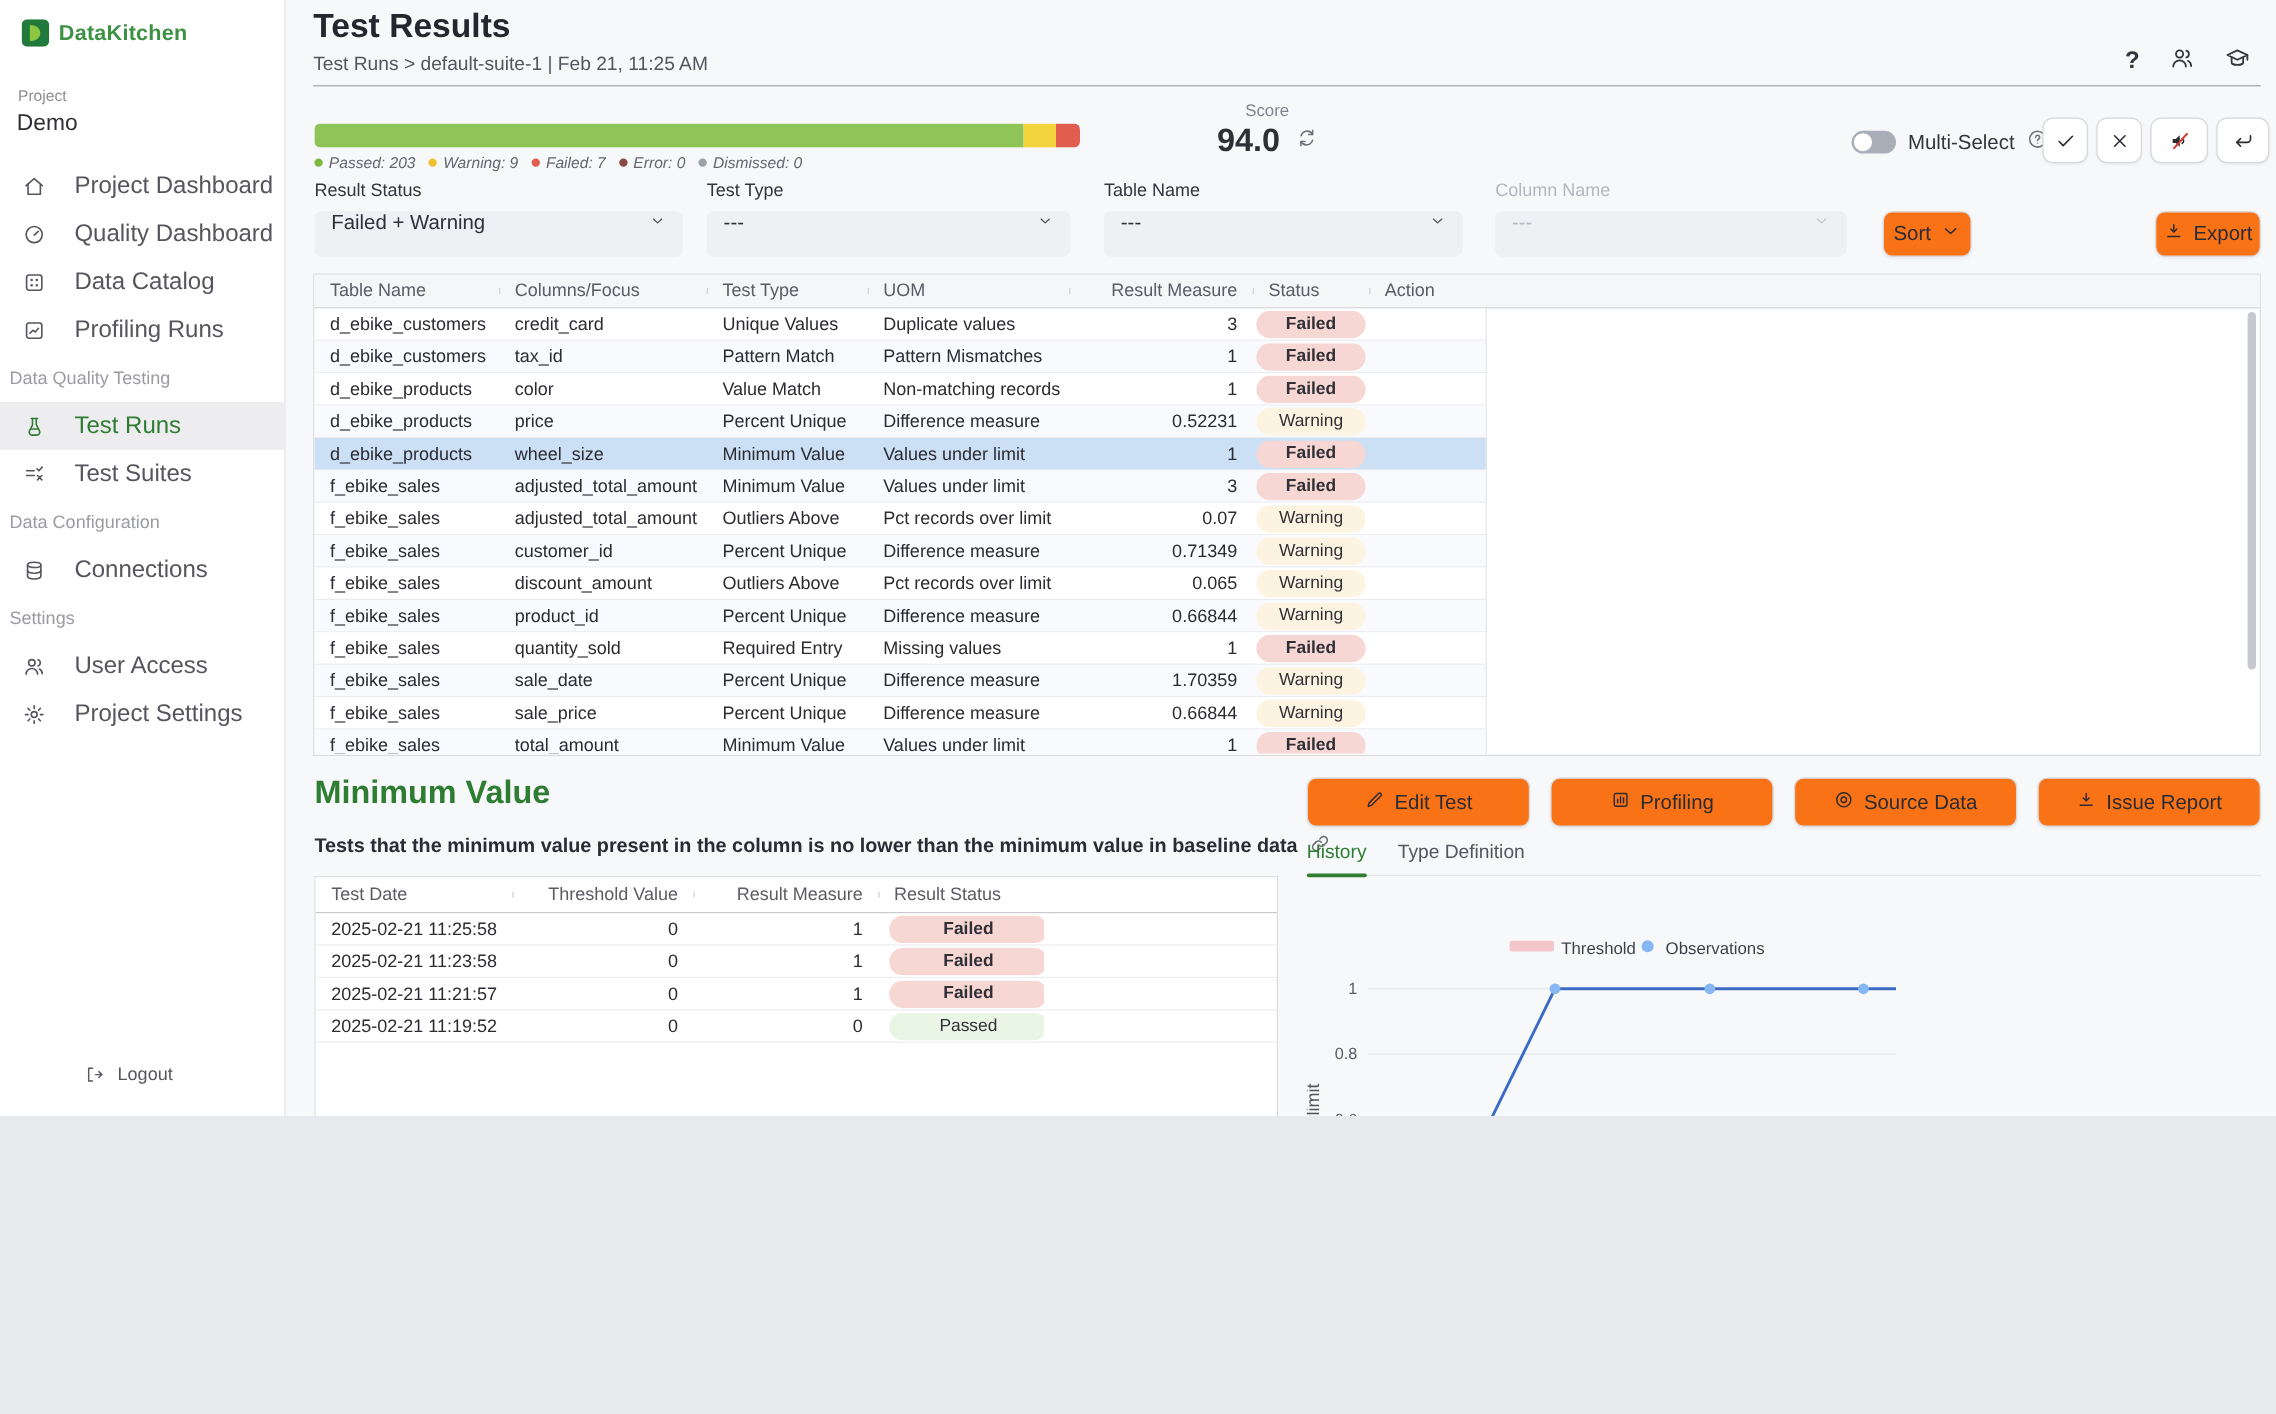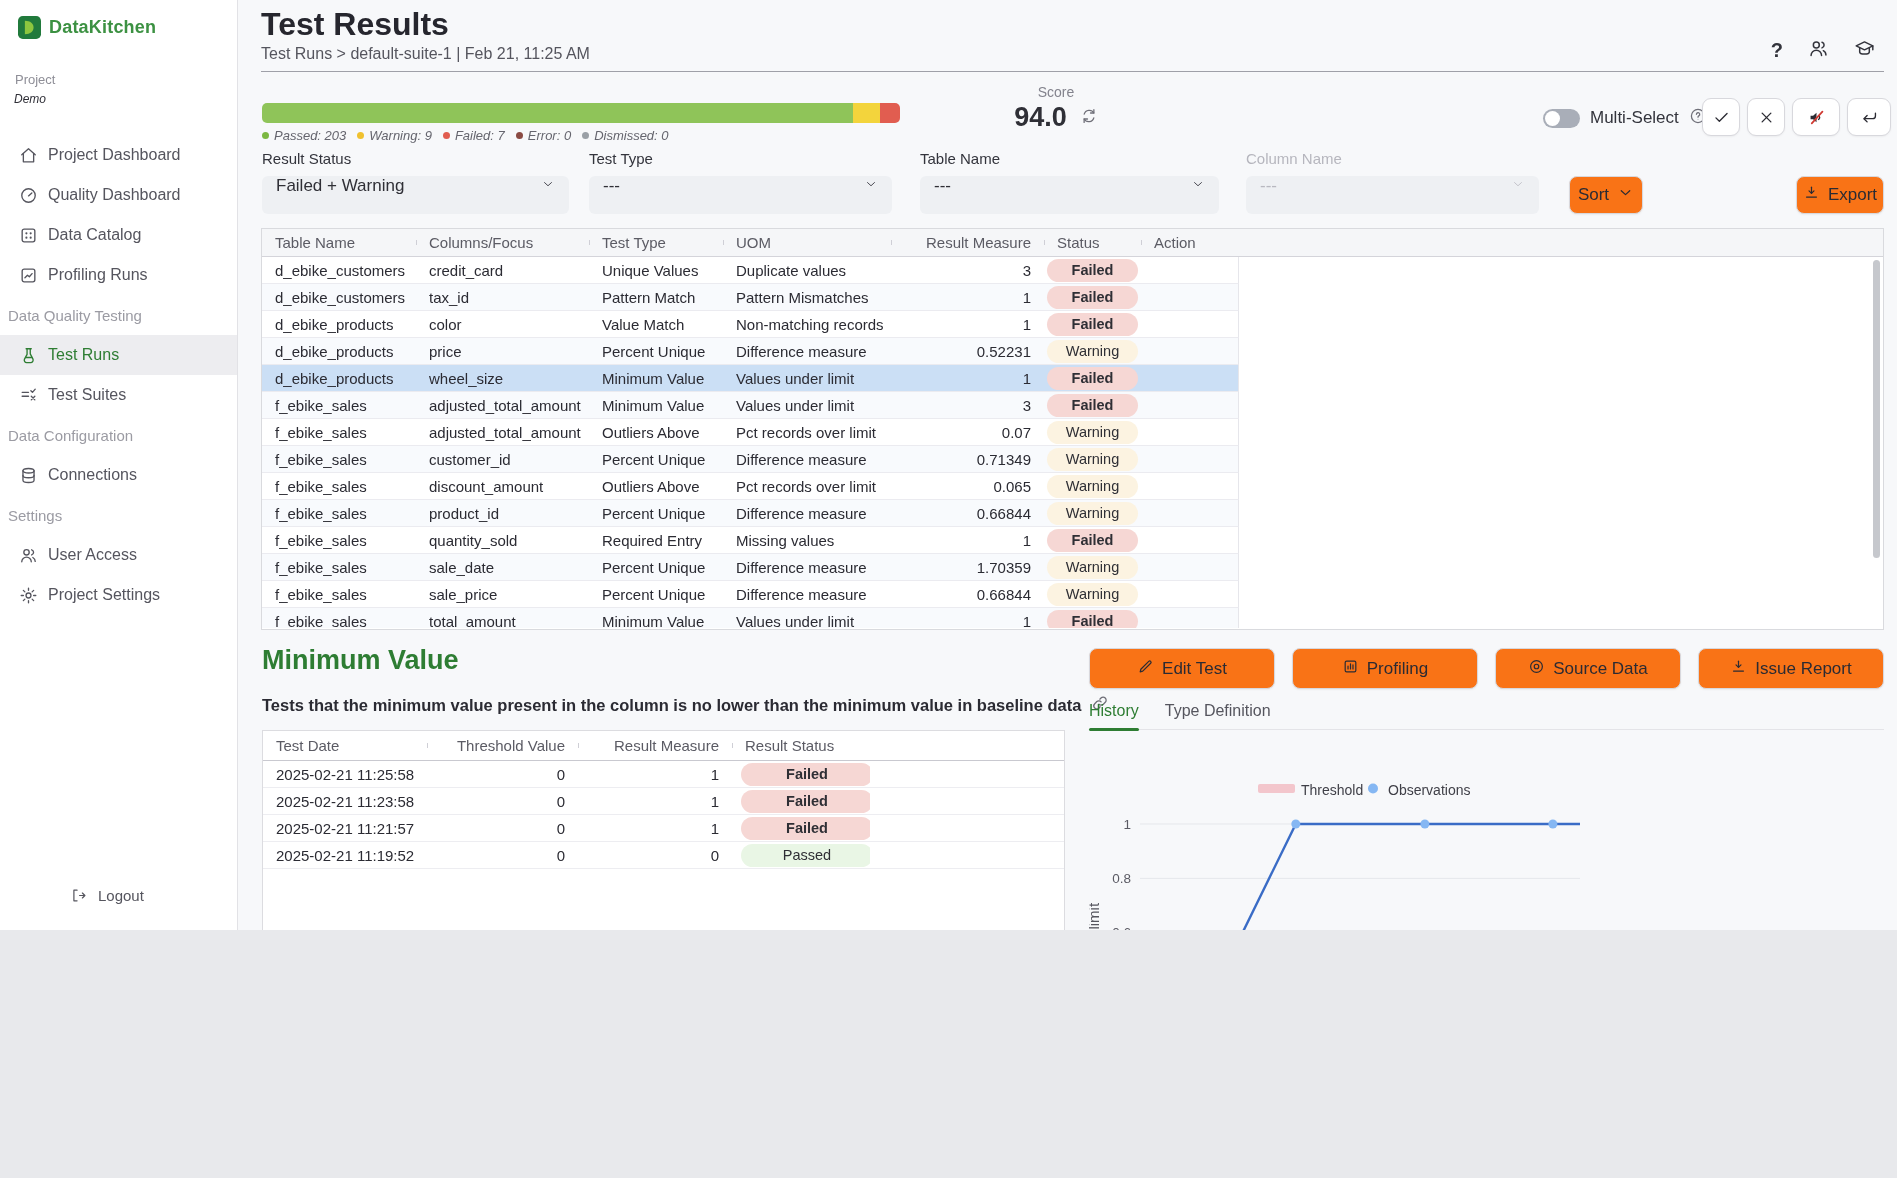--- a/index.html
+++ b/index.html
@@ -5,34 +5,34 @@
   * { margin:0; padding:0; box-sizing:border-box; }
   body { font-family:"Liberation Sans","DejaVu Sans",sans-serif; background:#e8e9ec; }
   .app { position:relative; width:1897px; height:930px; background:#f7f8fa; overflow:hidden; color:#2b2b33; }
 
   
   .sidebar { position:absolute; left:0; top:0; bottom:0; width:238px; background:#fff; border-right:1px solid #e2e2e6; }
   .logo { position:absolute; top:16px; left:18px; display:flex; align-items:center; gap:8px; }
   .logo-mark svg { width:23px; height:23px; display:block; }
   .logo-text { font-size:18px; font-weight:bold; color:#3c9142; letter-spacing:.2px; }
   .project-label { position:absolute; top:72px; left:15px; font-size:13px; color:#8e8e97; }
-  .project-name { position:absolute; top:92px; left:14px; font-size:12px; color:#2f2f37;font-style:italic; }
+  .project-name { position:absolute; top:92px; left:14px; font-size:19px; color:#2f2f37; }
   .nav { position:absolute; top:135px; left:0; right:0; }
-  .nav-item { height:40px; display:flex; align-items:center; gap:10px; padding-left:19px; font-size:16px; color:#55555e; cursor:pointer; }
+  .nav-item { height:40px; display:flex; align-items:center; gap:24px; padding-left:19px; font-size:20px; color:#55555e; cursor:pointer; }
   .nav-item .icon svg { width:19px; height:19px; display:block; }
   .nav-item.active { background:#ededf0; color:#2e7d33; }
   .nav-section { height:40px; display:flex; align-items:center; padding-left:8px; font-size:15px; color:#9b9ba3; }
   .logout { position:absolute; bottom:26px; left:70px; display:flex; align-items:center; gap:11px; font-size:15px; color:#55555e; cursor:pointer; }
   .logout .icon svg { width:17px; height:17px; display:block; }
 
   .icon svg { stroke:currentColor; fill:none; stroke-width:1.7; stroke-linecap:round; stroke-linejoin:round; }
 
   
   .main { position:absolute; left:238px; top:0; width:1659px; height:1178px; }
-  .page-title { position:absolute; left:23px; top:6px; font-size:32px; font-weight:bold; color:#26262e; }
+  .page-title { position:absolute; left:23px; top:6px; font-size:28px; font-weight:bold; color:#26262e; }
   .breadcrumb { position:absolute; left:23px; top:45px; font-size:16px; color:#55555e; }
   .top-icons { position:absolute; right:22px; top:38px; display:flex; gap:25px; align-items:center; color:#33343c; }
   .top-icons .icon svg { width:21px; height:21px; }
   .help-q { font-size:20px; font-weight:bold; cursor:pointer; }
   .divider { position:absolute; left:23px; width:1623px; top:71px; height:1px; background:#9fa0a8; }
 
   .progress { position:absolute; left:24px; top:103px; width:638px; height:20px; border-radius:5px; overflow:hidden; display:flex; }
   .seg { height:100%; }
   .stats { position:absolute; left:24px; top:128px; display:flex; gap:11px; font-style:italic; font-size:13px; color:#65656e; }
   .stat { display:flex; align-items:center; gap:5px; white-space:nowrap; }

